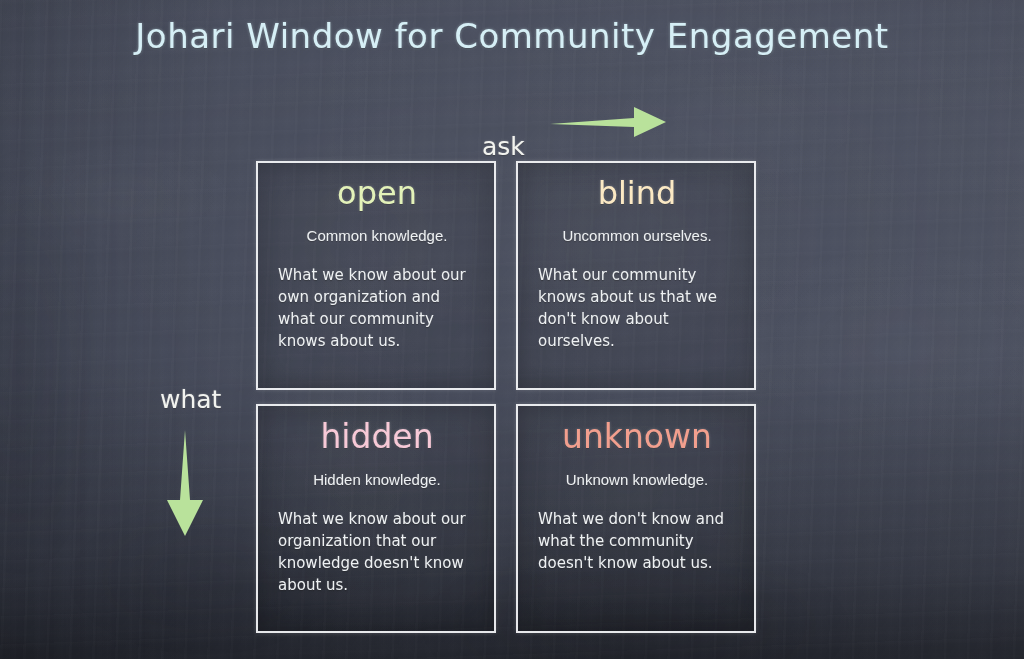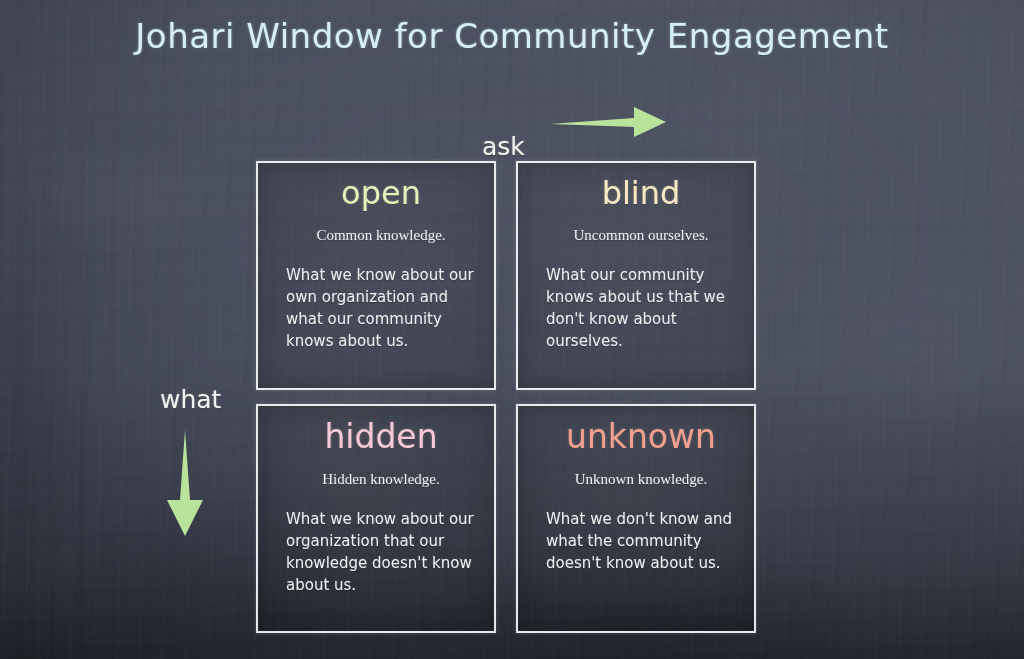--- a/index.html
+++ b/index.html
@@ -97,34 +97,34 @@
     column-gap:20px;
     row-gap:14px;
   }
   .quad {
     position:relative;
     border:2px solid rgba(246,248,250,.93);
     box-shadow:0 0 4px rgba(255,255,255,.18), inset 0 0 28px rgba(0,0,0,.22);
     background:
       radial-gradient(120% 120% at 46% 34%, rgba(255,255,255,0.028) 0%, rgba(255,255,255,0) 62%),
       rgba(0,0,0,0.10);
-    padding:14px 18px 10px 28px;
+    padding:14px 18px 10px 20px;
     overflow:hidden;
   }
   .quad-title {
     text-align:center;
     font-family:"DejaVu Sans", sans-serif;
     font-size:32px;
     line-height:1.05;
     margin-bottom:16px;
     text-shadow:0 0 3px rgba(255,255,255,.25), 0 1px 1px rgba(0,0,0,.35);
   }
   .quad-lead {
     text-align:center;
-    font-family:Liberation Serif, serif;
+    font-family:Liberation Sans, sans-serif;
     font-size:15px;
     color:#eef1f3;
     margin-bottom:20px;
     text-shadow:0 0 2px rgba(255,255,255,.2), 0 1px 1px rgba(0,0,0,.35);
     margin-top:12px;
   }
   .quad-body {
     text-align:left;
     font-family:"DejaVu Sans", sans-serif;
     font-size:15px;

